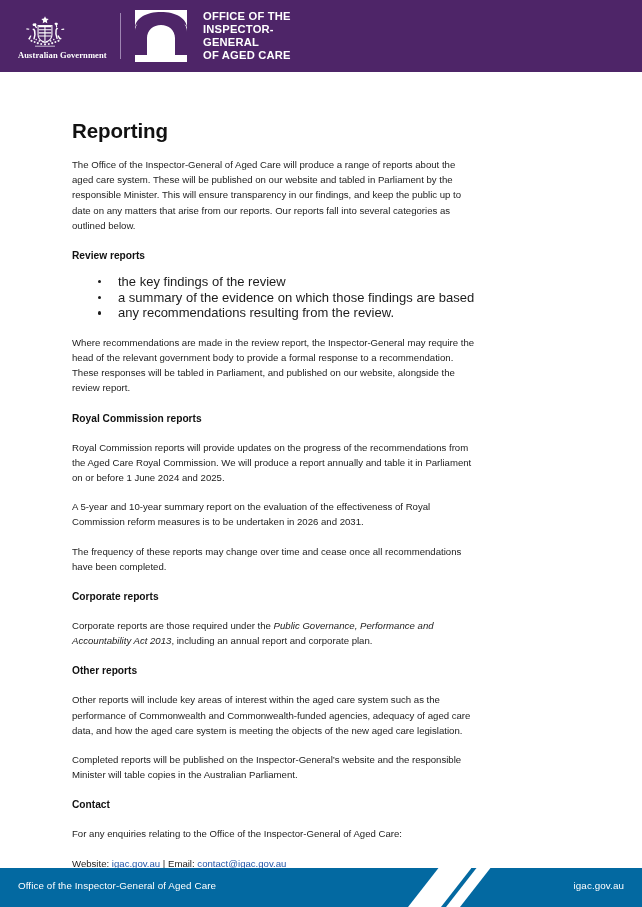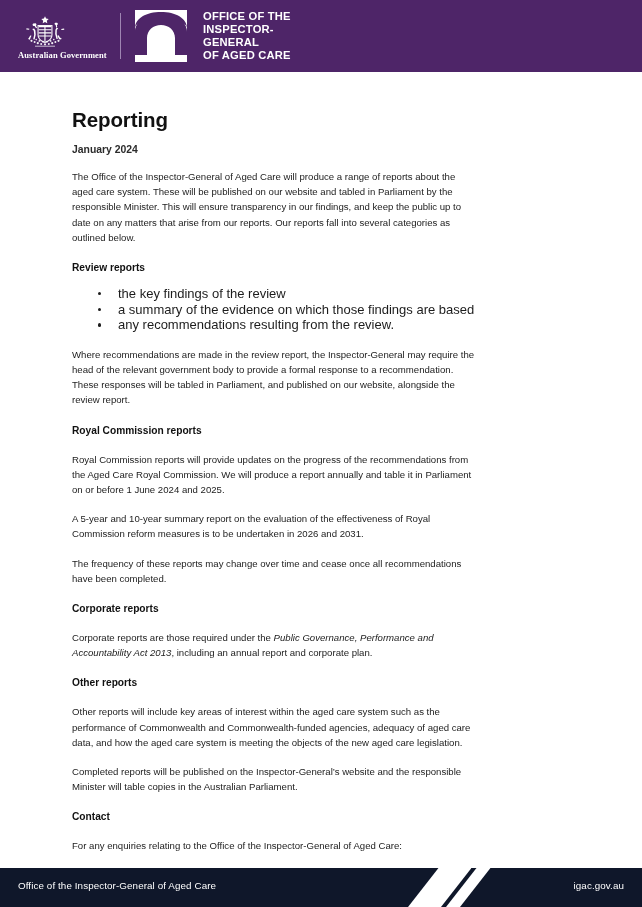--- a/index.html
+++ b/index.html
@@ -70,23 +70,24 @@
     font-weight: 700;
     font-size: 11.2px;
     line-height: 13.2px;
     letter-spacing: .2px;
     text-transform: uppercase;
   }
   .logo-wordmark div { white-space: nowrap; }
 
   
   .page-body {
-    padding: 36px 62px 0 72px;
+    padding: 8px 62px 0 72px;
     box-sizing: border-box;
     width: 537px;
+    margin-top: 39px;
   }
 
   .doc-title {
     font-size: 20.5px;
     font-weight: 700;
     color: #111111;
     margin: 0 0 0 0;
     letter-spacing: -.1px;
   }
 
@@ -145,21 +146,21 @@
     text-decoration: underline;
   }
 
   
   .footer-band {
     position: absolute;
     left: 0;
     bottom: 0;
     width: 642px;
     height: 39px;
-    background: #0f172a;
+    background: #0369a1;
     overflow: hidden;
   }
   .footer-stripe {
     position: absolute;
     top: -16px;
     left: 424px;
     width: 26px;
     height: 78px;
     background: #ffffff;
     transform: rotate(38deg);
@@ -258,21 +259,20 @@
     <div>Office of the</div>
     <div>Inspector-</div>
     <div>General</div>
     <div>of Aged Care</div>
   </div>
 </div>
 
 <div class="page-body">
 
   <h1 class="doc-title">Reporting</h1>
-  <div class="doc-date">January 2024</div>
 
   <p class="body-text">The Office of the Inspector-General of Aged Care will produce a range of reports about the aged care system. These will be published on our website and tabled in Parliament by the responsible Minister. This will ensure transparency in our findings, and keep the public up to date on any matters that arise from our reports. Our reports fall into several categories as outlined below.</p>
 
   <h2 class="section-heading">Review reports</h2>
   <ul class="bullet-list">
     <li>the key findings of the review</li>
     <li>a summary of the evidence on which those findings are based</li>
     <li>any recommendations resulting from the review.</li>
   </ul>
   <p class="body-text">Where recommendations are made in the review report, the Inspector-General may require the head of the relevant government body to provide a formal response to a recommendation. These responses will be tabled in Parliament, and published on our website, alongside the review report.</p>

